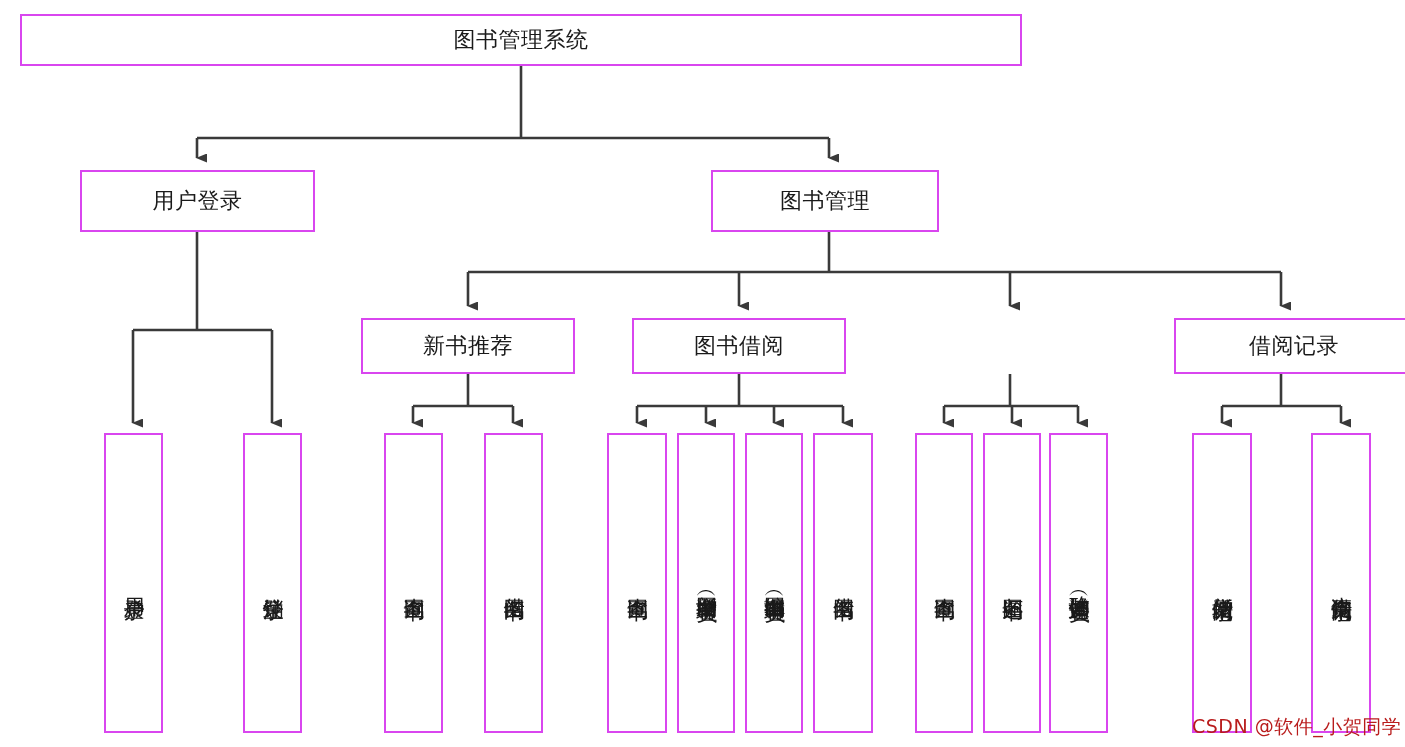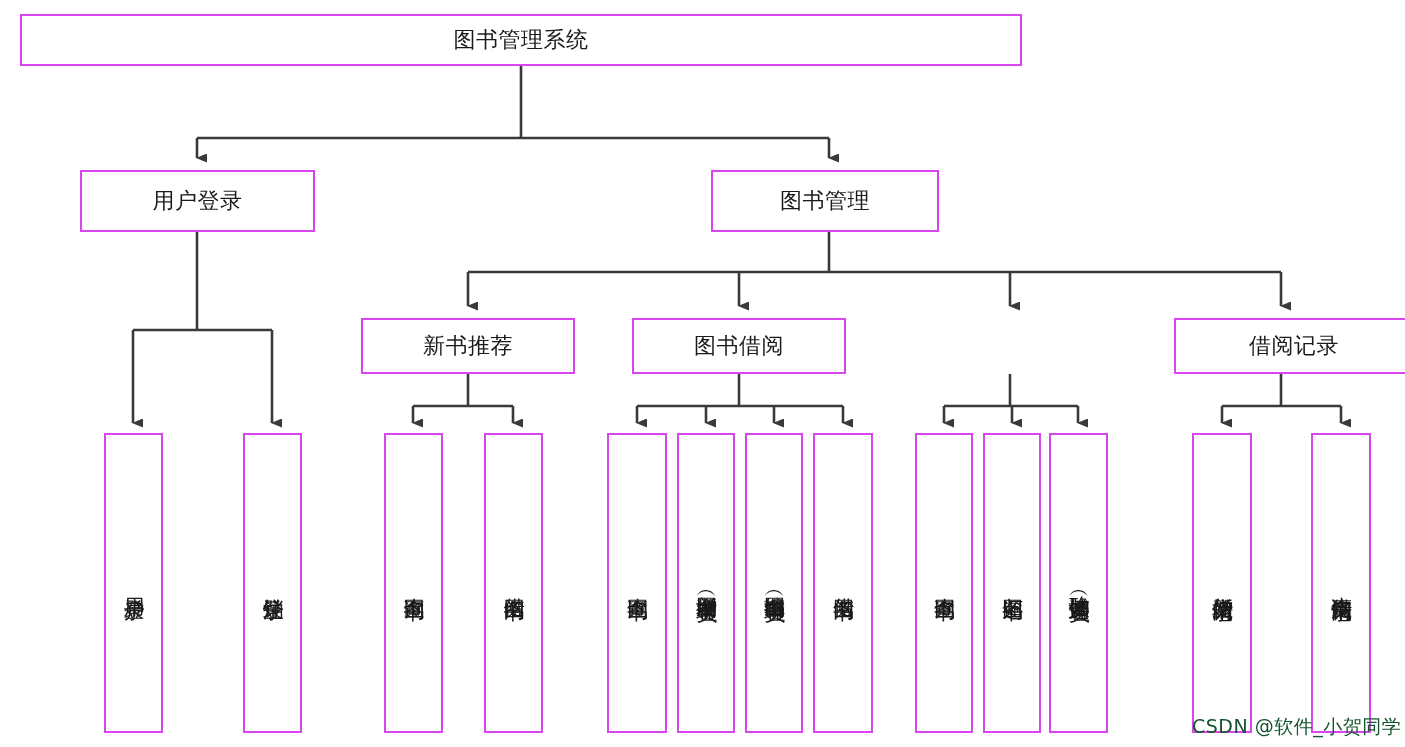--- a/index.html
+++ b/index.html
@@ -56,21 +56,21 @@
     text-orientation: upright;
     font-size: 21px;
     line-height: 1.12;
     letter-spacing: 1px;
     white-space: nowrap;
     text-align: center;
   }
   .watermark {
     position: absolute;
     font-size: 19px;
-    color: #14532d;
+    color: #b91c1c;
     white-space: nowrap;
     z-index: 3;
     letter-spacing: 0.5px;
   }
 </style>
 </head>
 <body>
 
 <div id="canvas">
 

